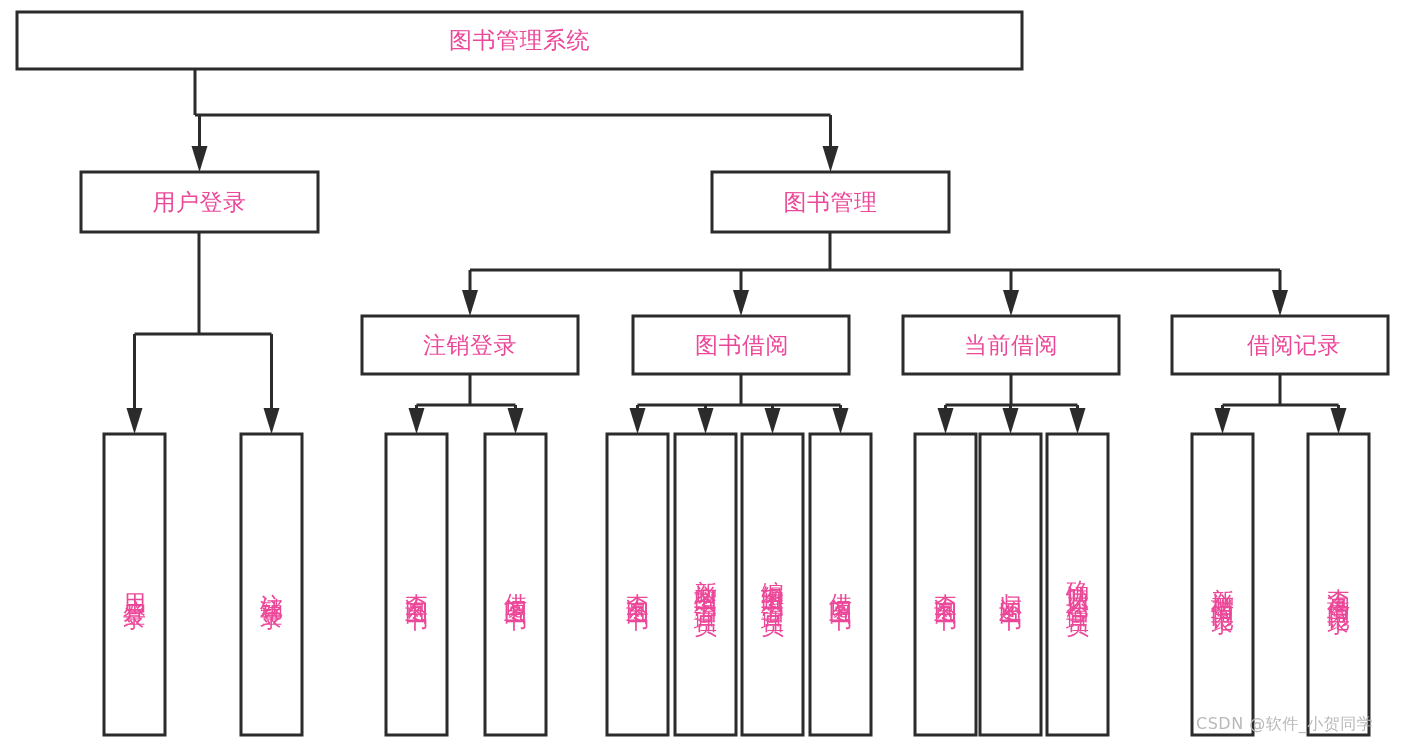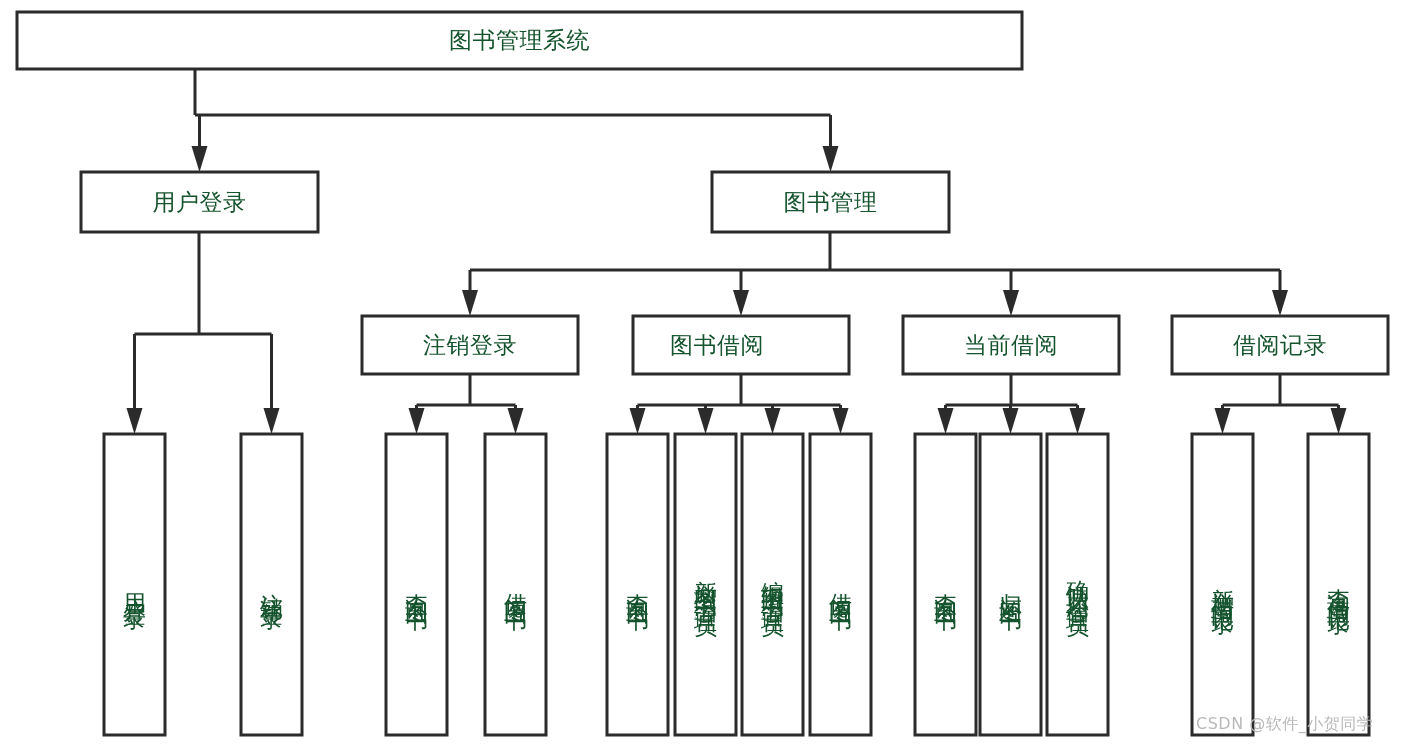--- a/index.html
+++ b/index.html
@@ -38,21 +38,21 @@
     stroke-width: 3;
     fill: none;
     stroke-linecap: butt;
   }
   .arrow-head {
     fill: #2b2b2b;
     stroke: none;
   }
   .node-label {
     position: absolute;
-    color: #14532d;
+    color: #ec4899;
     font-family: "DejaVu Sans", "Liberation Sans", sans-serif;
     display: flex;
     align-items: center;
     justify-content: center;
     text-align: center;
     pointer-events: none;
     white-space: nowrap;
   }
   .node-label.horizontal {
     font-size: 23px;
@@ -155,23 +155,23 @@
         <rect x="1047" y="434" width="61" height="301" class="node-box"></rect>
         <rect x="1192" y="434" width="61" height="301" class="node-box"></rect>
         <rect x="1308" y="434" width="61" height="301" class="node-box"></rect>
       </g>
   </svg>
   <div id="label-layer">
       <div class="node-label horizontal" style="left: 17px; top: 12px; width: 1005px; height: 57px;">图书管理系统</div>
       <div class="node-label horizontal" style="left: 81px; top: 172px; width: 237px; height: 60px;">用户登录</div>
       <div class="node-label horizontal" style="left: 712px; top: 172px; width: 237px; height: 60px;">图书管理</div>
       <div class="node-label horizontal" style="left: 362px; top: 316px; width: 216px; height: 58px;">注销登录</div>
-      <div class="node-label horizontal" style="left: 613px; top: 316px; width: 208px; height: 58px;">图书借阅</div>
+      <div class="node-label horizontal" style="left: 638px; top: 316px; width: 208px; height: 58px;">图书借阅</div>
       <div class="node-label horizontal" style="left: 903px; top: 316px; width: 216px; height: 58px; text-align: right;">当前借阅</div>
-      <div class="node-label horizontal" style="left: 1172px; top: 316px; width: 216px; height: 58px;">借阅记录</div>
+      <div class="node-label horizontal" style="left: 1172px; top: 316px; width: 216px; height: 58px; padding-left: 14px;">借阅记录</div>
       <div class="node-label vertical" style="left: 104px; top: 434px; width: 61px; height: 301px;">用户登录</div>
       <div class="node-label vertical" style="left: 241px; top: 434px; width: 61px; height: 301px;">注销登录</div>
       <div class="node-label vertical" style="left: 386px; top: 434px; width: 61px; height: 301px;">查询图书</div>
       <div class="node-label vertical" style="left: 485px; top: 434px; width: 61px; height: 301px;">借阅图书</div>
       <div class="node-label vertical" style="left: 607px; top: 434px; width: 61px; height: 301px;">查询图书</div>
       <div class="node-label vertical" style="left: 675px; top: 434px; width: 61px; height: 301px;">新增图书（管理员）</div>
       <div class="node-label vertical" style="left: 742px; top: 434px; width: 61px; height: 301px;">编辑图书（管理员）</div>
       <div class="node-label vertical" style="left: 810px; top: 434px; width: 61px; height: 301px;">借阅图书</div>
       <div class="node-label vertical" style="left: 915px; top: 434px; width: 61px; height: 301px;">查询图书</div>
       <div class="node-label vertical" style="left: 980px; top: 434px; width: 61px; height: 301px;">归还图书</div>

